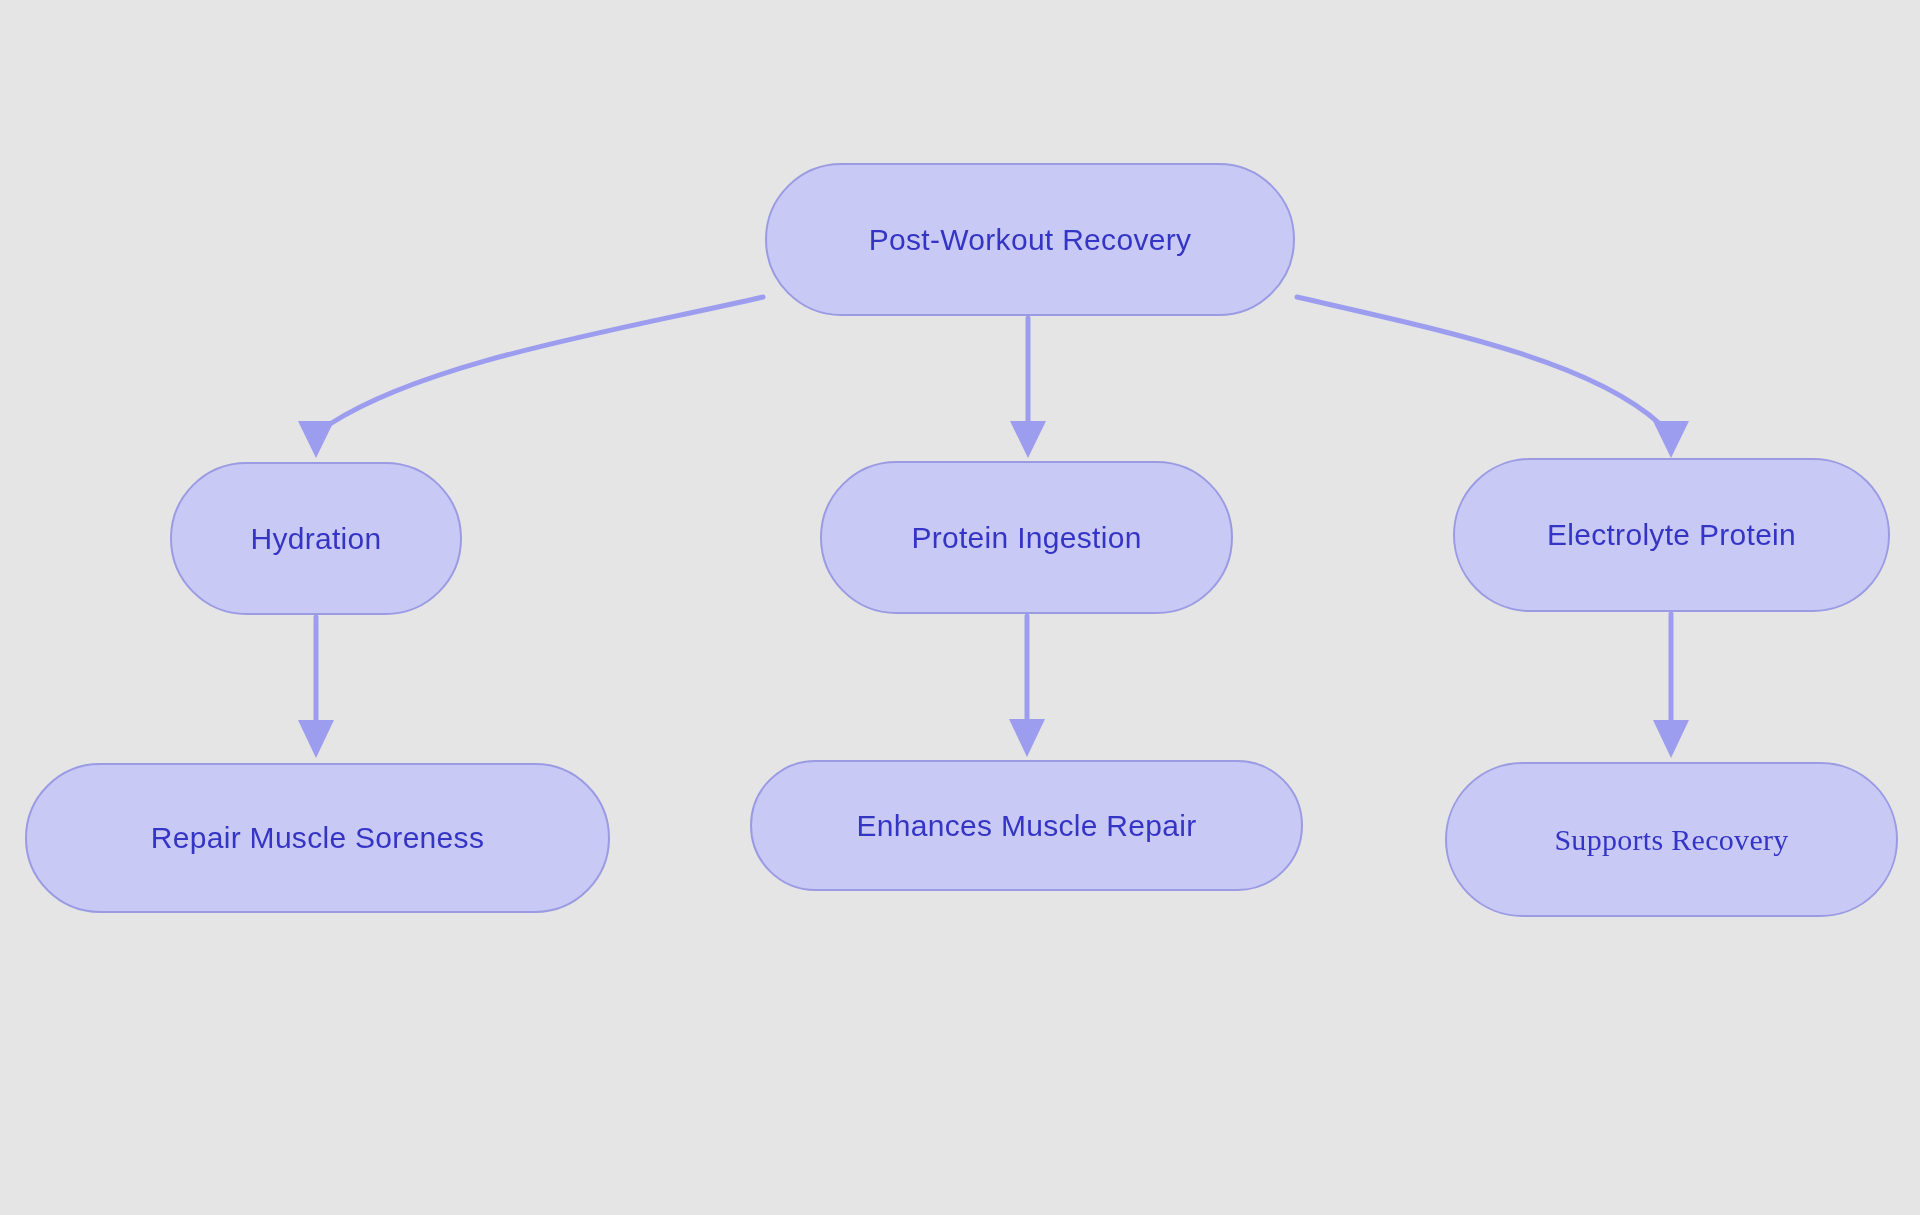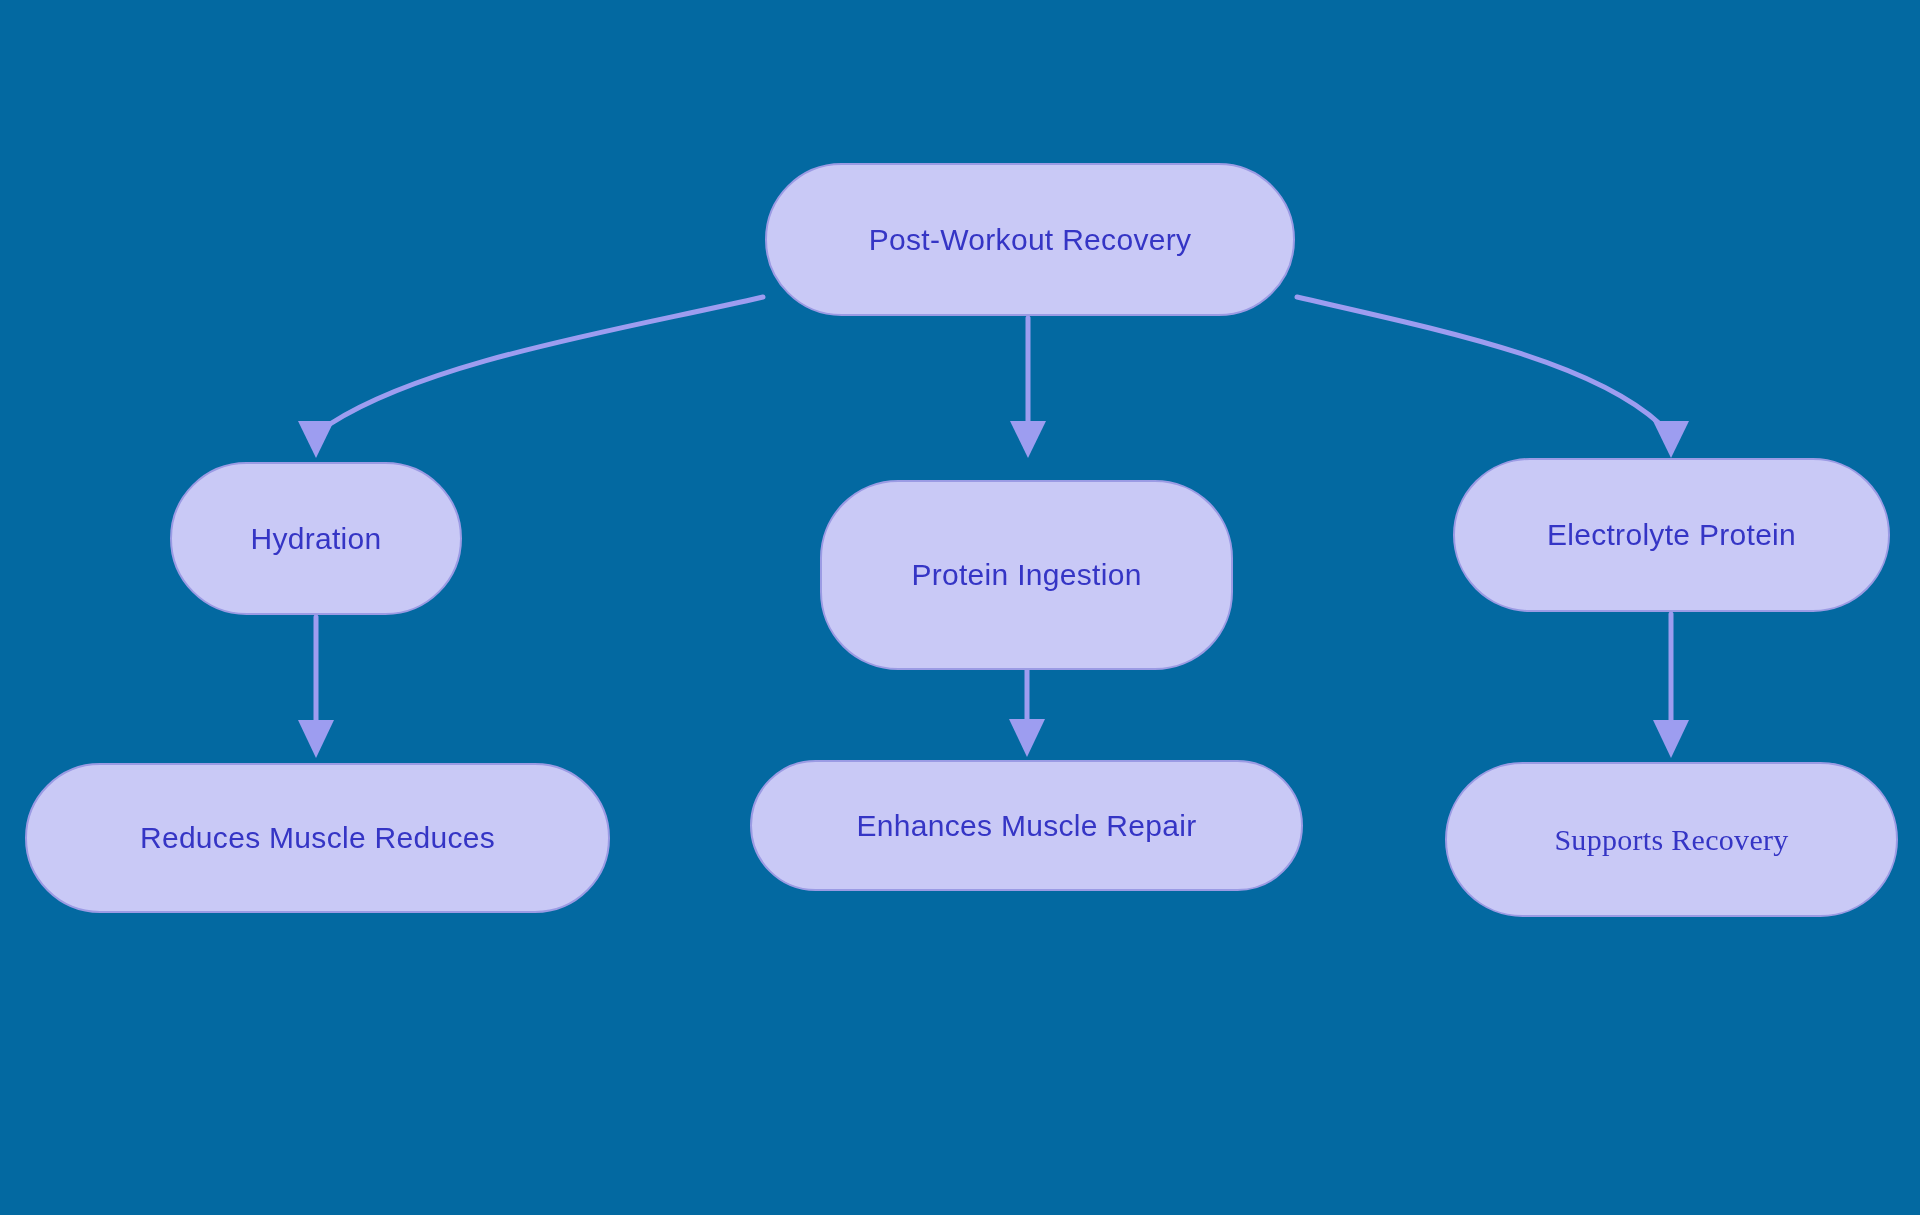--- a/index.html
+++ b/index.html
@@ -4,21 +4,21 @@
 <style>
   html, body {
     margin: 0;
     padding: 0;
     background: #ffffff;
   }
   .canvas {
     position: relative;
     width: 1920px;
     height: 1215px;
-    background: #0369a1;
+    background: #e5e5e5;
     overflow: hidden;
     font-family: "Liberation Sans", sans-serif;
   }
   svg.edges {
     position: absolute;
     left: 0;
     top: 0;
     width: 1920px;
     height: 1215px;
     pointer-events: none;
@@ -114,30 +114,30 @@
   </svg>
 
   <div class="node" style="left:765px; top:163px; width:530px; height:153px;">
     <span>Post-Workout Recovery</span>
   </div>
 
   <div class="node" style="left:170px; top:462px; width:292px; height:153px;">
     <span>Hydration</span>
   </div>
 
-  <div class="node" style="left:820px; top:461px; width:413px; height:190px;margin-top:19px;">
+  <div class="node" style="left:820px; top:461px; width:413px; height:153px;">
     <span>Protein Ingestion</span>
   </div>
 
   <div class="node" style="left:1453px; top:458px; width:437px; height:154px;">
     <span>Electrolyte Protein</span>
   </div>
 
   <div class="node" style="left:25px; top:763px; width:585px; height:150px;">
-    <span>Reduces Muscle Reduces</span>
+    <span>Repair Muscle Soreness</span>
   </div>
 
   <div class="node" style="left:750px; top:760px; width:553px; height:131px;">
     <span>Enhances Muscle Repair</span>
   </div>
 
   <div class="node" style="left:1445px; top:762px; width:453px; height:155px;font-family:Liberation Serif, serif;">
     <span>Supports Recovery</span>
   </div>
 

